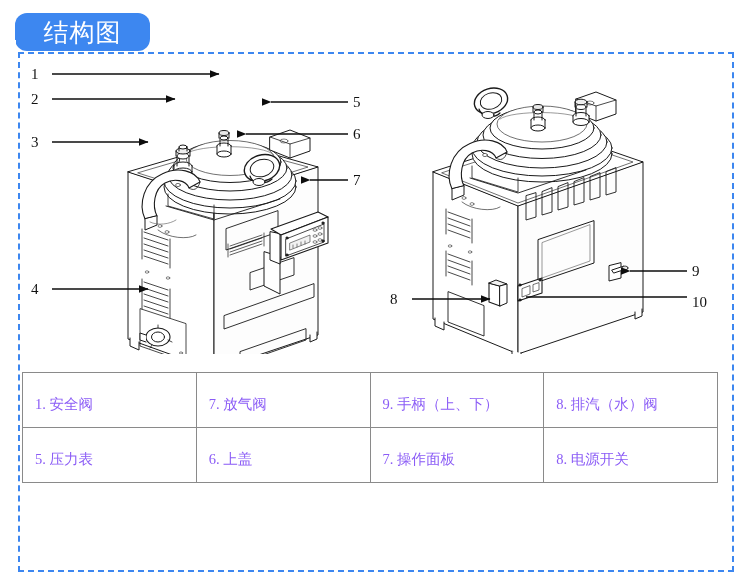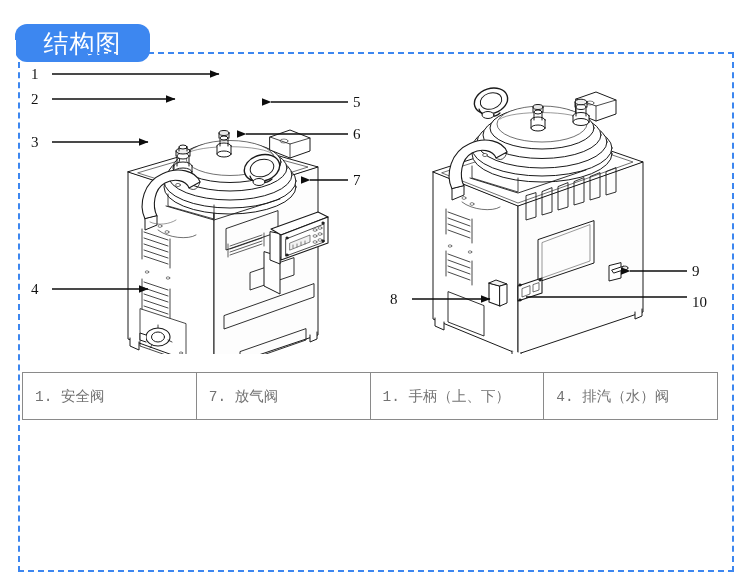--- a/index.html
+++ b/index.html
@@ -19,21 +19,21 @@
     left: 0; top: 0;
     width: 750px;
     height: 576px;
     background: #ffffff;
   }
 
   
   .banner {
     position: absolute;
     left: 15px;
-    top: 24px;
+    top: 13px;
     width: 135px;
     height: 38px;
     background: #3d87f0;
     display: flex;
     align-items: center;
     justify-content: center;
     border-radius: 12px;
   }
   .banner-text {
     color: #ffffff;
@@ -84,24 +84,24 @@
     position: absolute;
     left: 22px;
     top: 372px;
     width: 696px;
     border-collapse: collapse;
     table-layout: fixed;
   }
   .legend-table td {
     border: 1px solid #8a8a8a;
     height: 46px;
-    padding: 0 0 0 12px;
+    padding: 8px 0 0 12px;
     font-size: 14.5px;
-    font-family: Liberation Mono, monospace;
-    color: #737373;
+    font-family: Liberation Serif, serif;
+    color: #8b5cf6;
     vertical-align: middle;
     white-space: nowrap;
     overflow: hidden;
   }
   .legend-table td.empty { }
 
   
   text.callout {
     font-family: "Liberation Serif", "DejaVu Serif", serif;
     font-size: 15px;
@@ -442,21 +442,27 @@
         <line x1="669" y1="243" x2="508" y2="243" stroke="#0d0d0d" stroke-width="1.6"></line>
       </g>
     </svg>
   </div>
 
   <table class="legend-table">
     <tbody>
       <tr>
         <td>1. 安全阀</td>
         <td>7. 放气阀</td>
-        <td>1. 手柄（上、下）</td>
-        <td>4. 排汽（水）阀</td>
+        <td>9. 手柄（上、下）</td>
+        <td>8. 排汽（水）阀</td>
+      </tr>
+      <tr>
+        <td>5. 压力表</td>
+        <td>6. 上盖</td>
+        <td>7. 操作面板</td>
+        <td>8. 电源开关</td>
       </tr>
     </tbody>
   </table>
 
   <div class="dashed-mask-top"></div>
 
 </div>
 
 </body></html>

